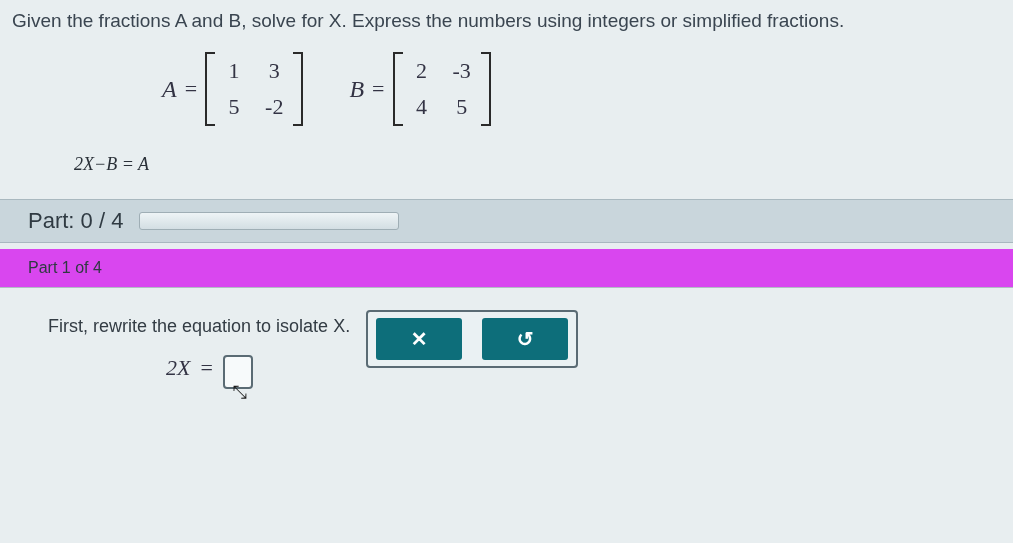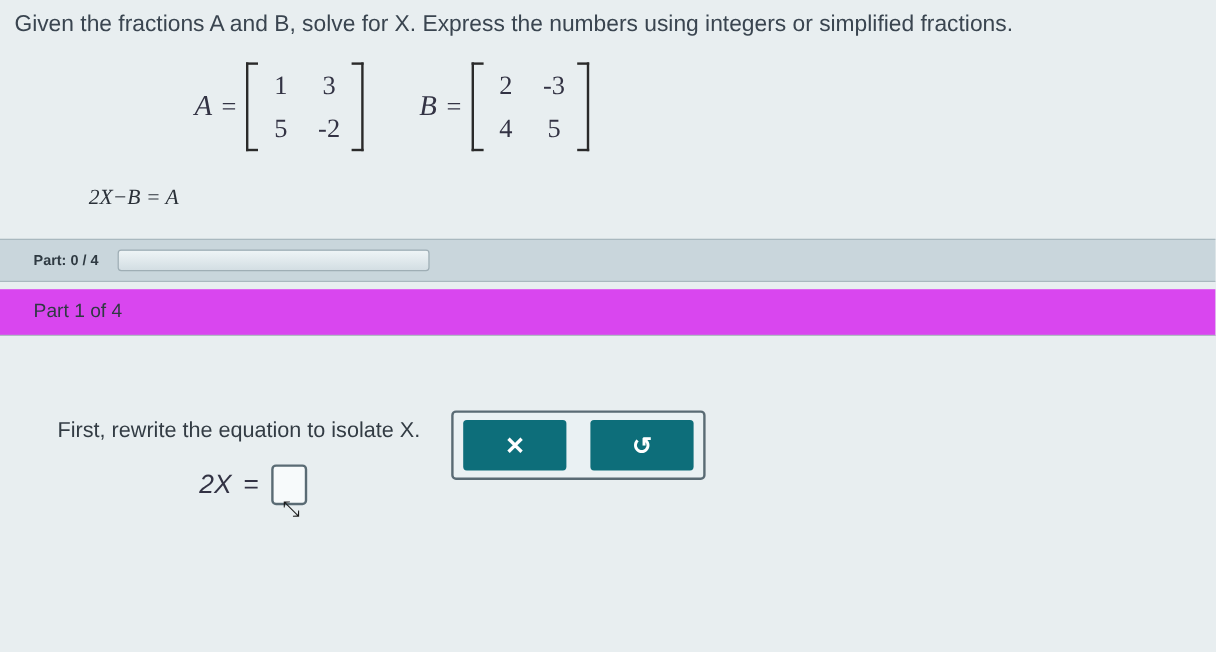--- a/index.html
+++ b/index.html
@@ -66,23 +66,23 @@
       background: #c9d6dc;
       border-top: 1px solid #a9b8bf;
       border-bottom: 1px solid #a9b8bf;
       padding: 8px 28px;
       display: flex;
       align-items: center;
       gap: 16px;
       margin: 0 -12px;
     }
     .part-label {
-      font-weight: bold;
+      font-weight: normal;
       color: #2f3a42;
-      font-size: 12px;
+      font-size: 22px;
     }
     .progress-bar {
       height: 18px;
       background: linear-gradient(#eef4f6, #d3dee3);
       border: 1px solid #9faeb5;
       border-radius: 3px;
       width: 260px;
     }
 
     .subpart-header {
@@ -92,36 +92,34 @@
       font-weight: normal;
       color: #2f3a42;
       font-size: 16px;
       margin: 6px -12px 0 -12px;
     }
 
     .work-area {
       padding: 28px 36px;
       display: flex;
       align-items: flex-start;
-      gap: 26px;
-      margin-top: 40px;
+      gap: 16px;
     }
     .work-left { flex: 0 0 auto; }
     .instruction {
       font-size: 18px;
       color: #333c44;
       margin-bottom: 18px;
     }
     .iso-eq {
-      font-family: Liberation Sans, sans-serif;
+      font-family: Liberation Serif, serif;
       font-size: 22px;
       font-style: italic;
       padding-left: 118px;
       display: flex;
-      align-items: center;
       gap: 10px;
     }
     .answer-box {
       width: 30px;
       height: 34px;
       border: 2px solid #5a6b74;
       border-radius: 4px;
       background: #f7fafb;
       font-style: normal;
       position: relative;

